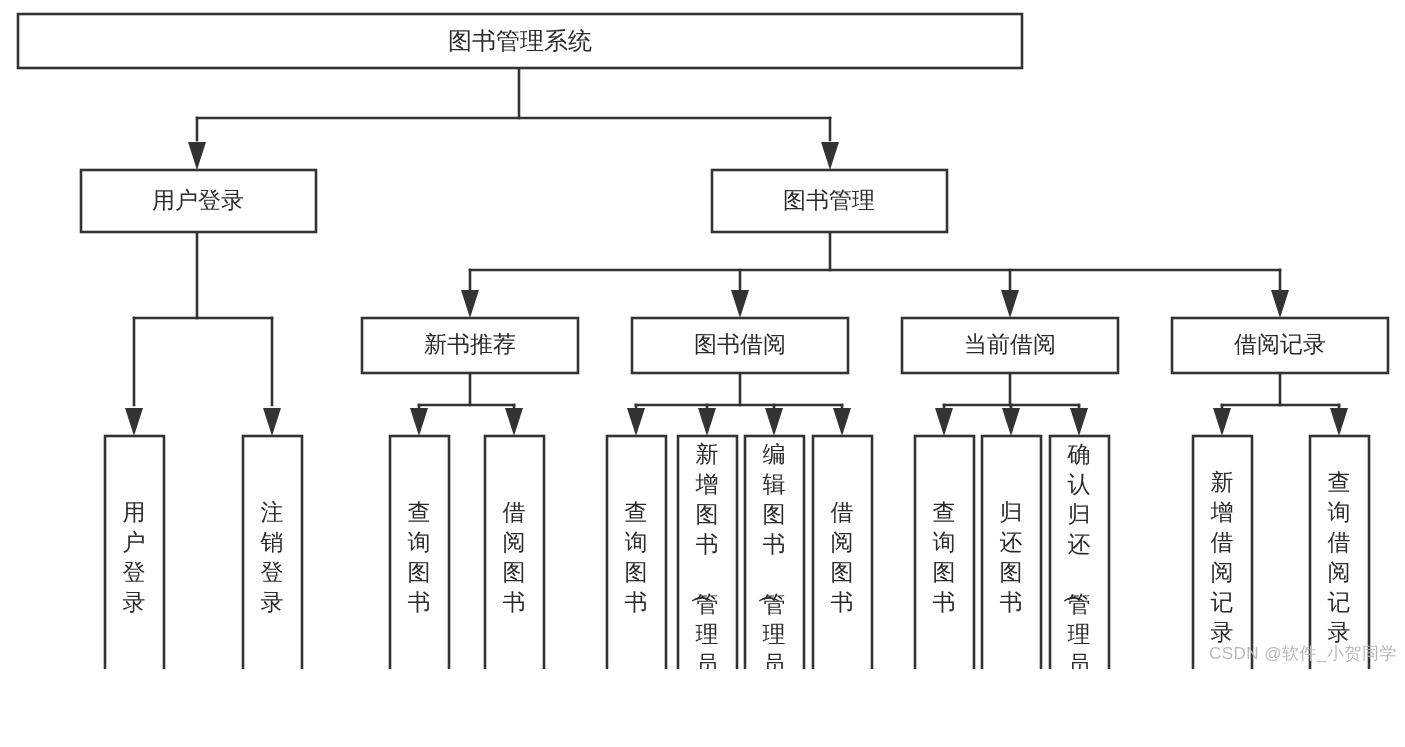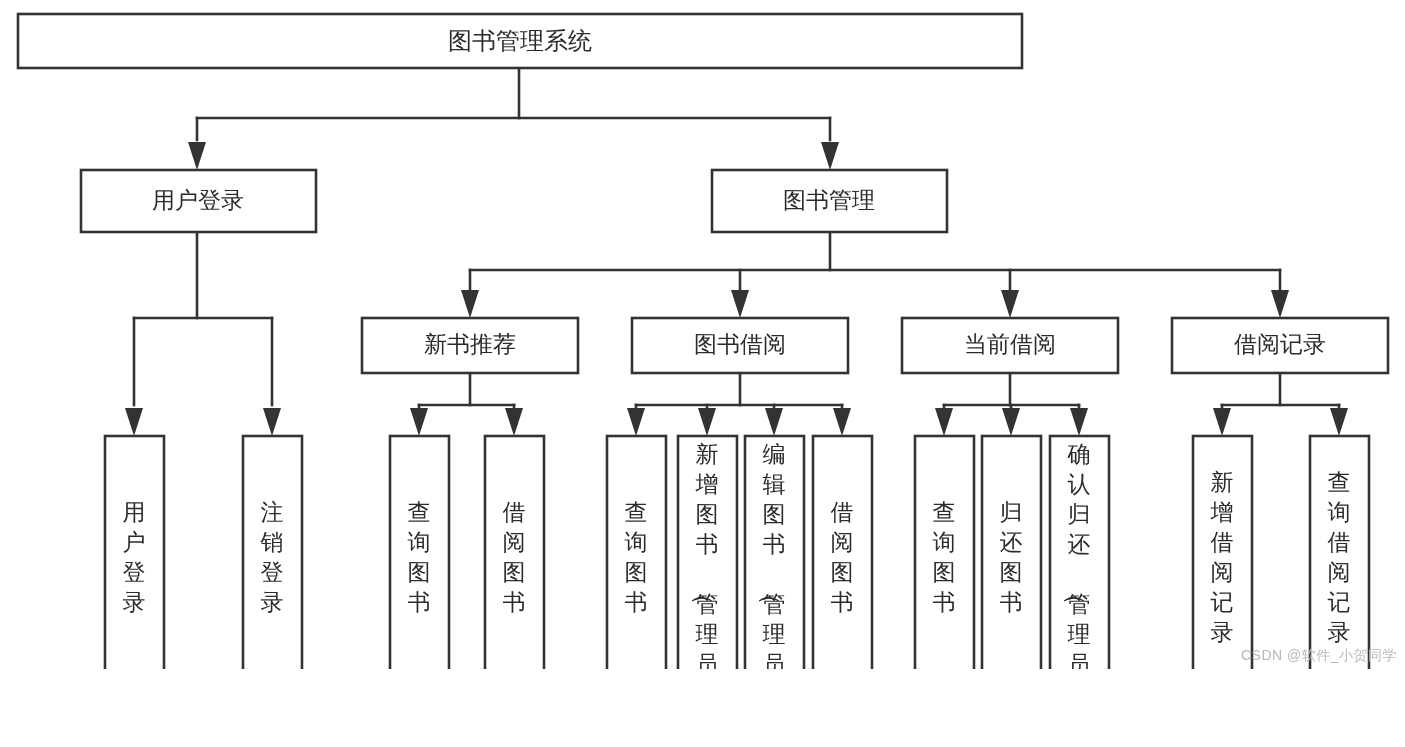--- a/index.html
+++ b/index.html
@@ -53,21 +53,21 @@
     stroke-linecap: square;
   }
   .arrow-head {
     fill: #333333;
   }
   .watermark {
     position: absolute;
     right: 8px;
     bottom: 4px;
     color: #b9b9b9;
-    font-size: 14px;
+    font-size: 17px;
     font-family: "Liberation Sans", "DejaVu Sans", sans-serif;
     letter-spacing: 0.5px;
     white-space: nowrap;
     user-select: none;
   }
 </style>
 </head>
 <body>
 
 <div id="diagram-root">

